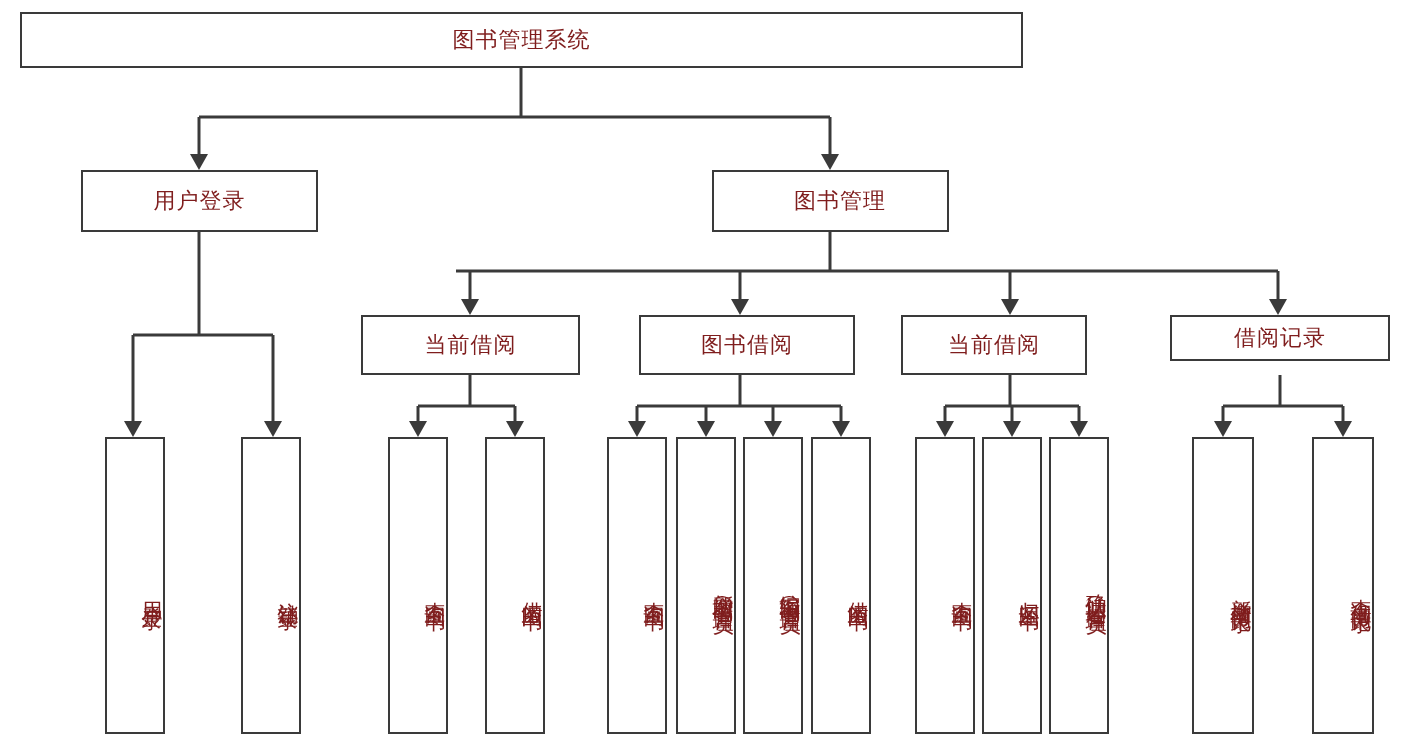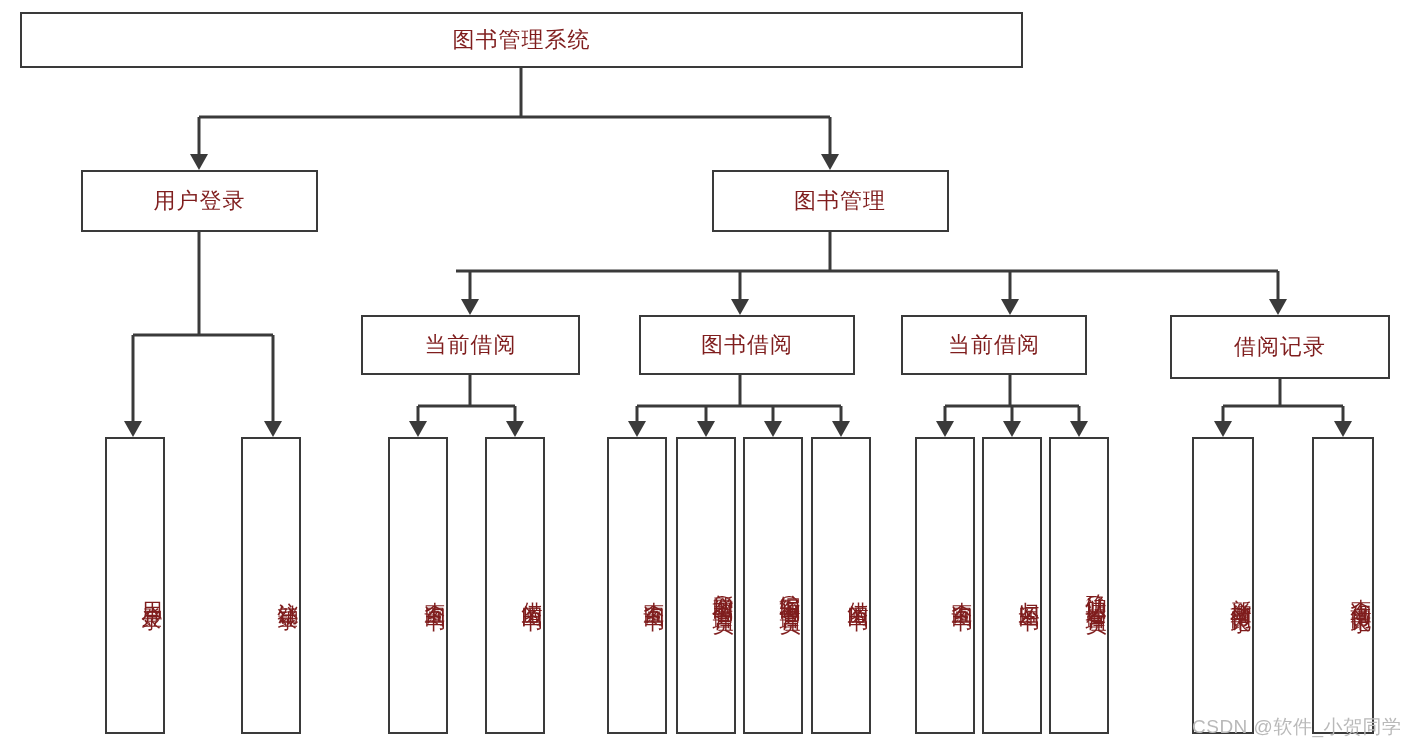--- a/index.html
+++ b/index.html
@@ -132,21 +132,21 @@
       </div>
       <div class="node h" style="left: 361px; top: 315px; width: 219px; height: 60px;">
         <span class="hlabel">当前借阅</span>
       </div>
       <div class="node h" style="left: 639px; top: 315px; width: 216px; height: 60px;">
         <span class="hlabel">图书借阅</span>
       </div>
       <div class="node h" style="left: 901px; top: 315px; width: 186px; height: 60px;">
         <span class="hlabel">当前借阅</span>
       </div>
-      <div class="node h" style="left: 1170px; top: 315px; width: 220px; height: 64px;">
+      <div class="node h" style="left: 1170px; top: 315px; width: 220px; height: 46px;">
         <span class="hlabel">借阅记录</span>
       </div>
       <div class="node v" style="left: 105px; top: 437px; width: 60px; height: 297px;">
         <span class="vlabel">用户登录</span>
       </div>
       <div class="node v" style="left: 241px; top: 437px; width: 60px; height: 297px;">
         <span class="vlabel">注销登录</span>
       </div>
       <div class="node v" style="left: 388px; top: 437px; width: 60px; height: 297px;">
         <span class="vlabel">查询图书</span>
@@ -175,14 +175,13 @@
       <div class="node v" style="left: 1049px; top: 437px; width: 60px; height: 297px;">
         <span class="vlabel">确认归还（管理员）</span>
       </div>
       <div class="node v" style="left: 1192px; top: 437px; width: 62px; height: 297px;">
         <span class="vlabel">新增借阅记录</span>
       </div>
       <div class="node v" style="left: 1312px; top: 437px; width: 62px; height: 297px;">
         <span class="vlabel">查询借阅记录</span>
       </div>
     </div>
-  <div class="watermark" style="left: 1192px; top: 714px; color: rgb(185, 185, 185);">CSDN @软件_小贺同学</div>
 </div>
 
 </body></html>

